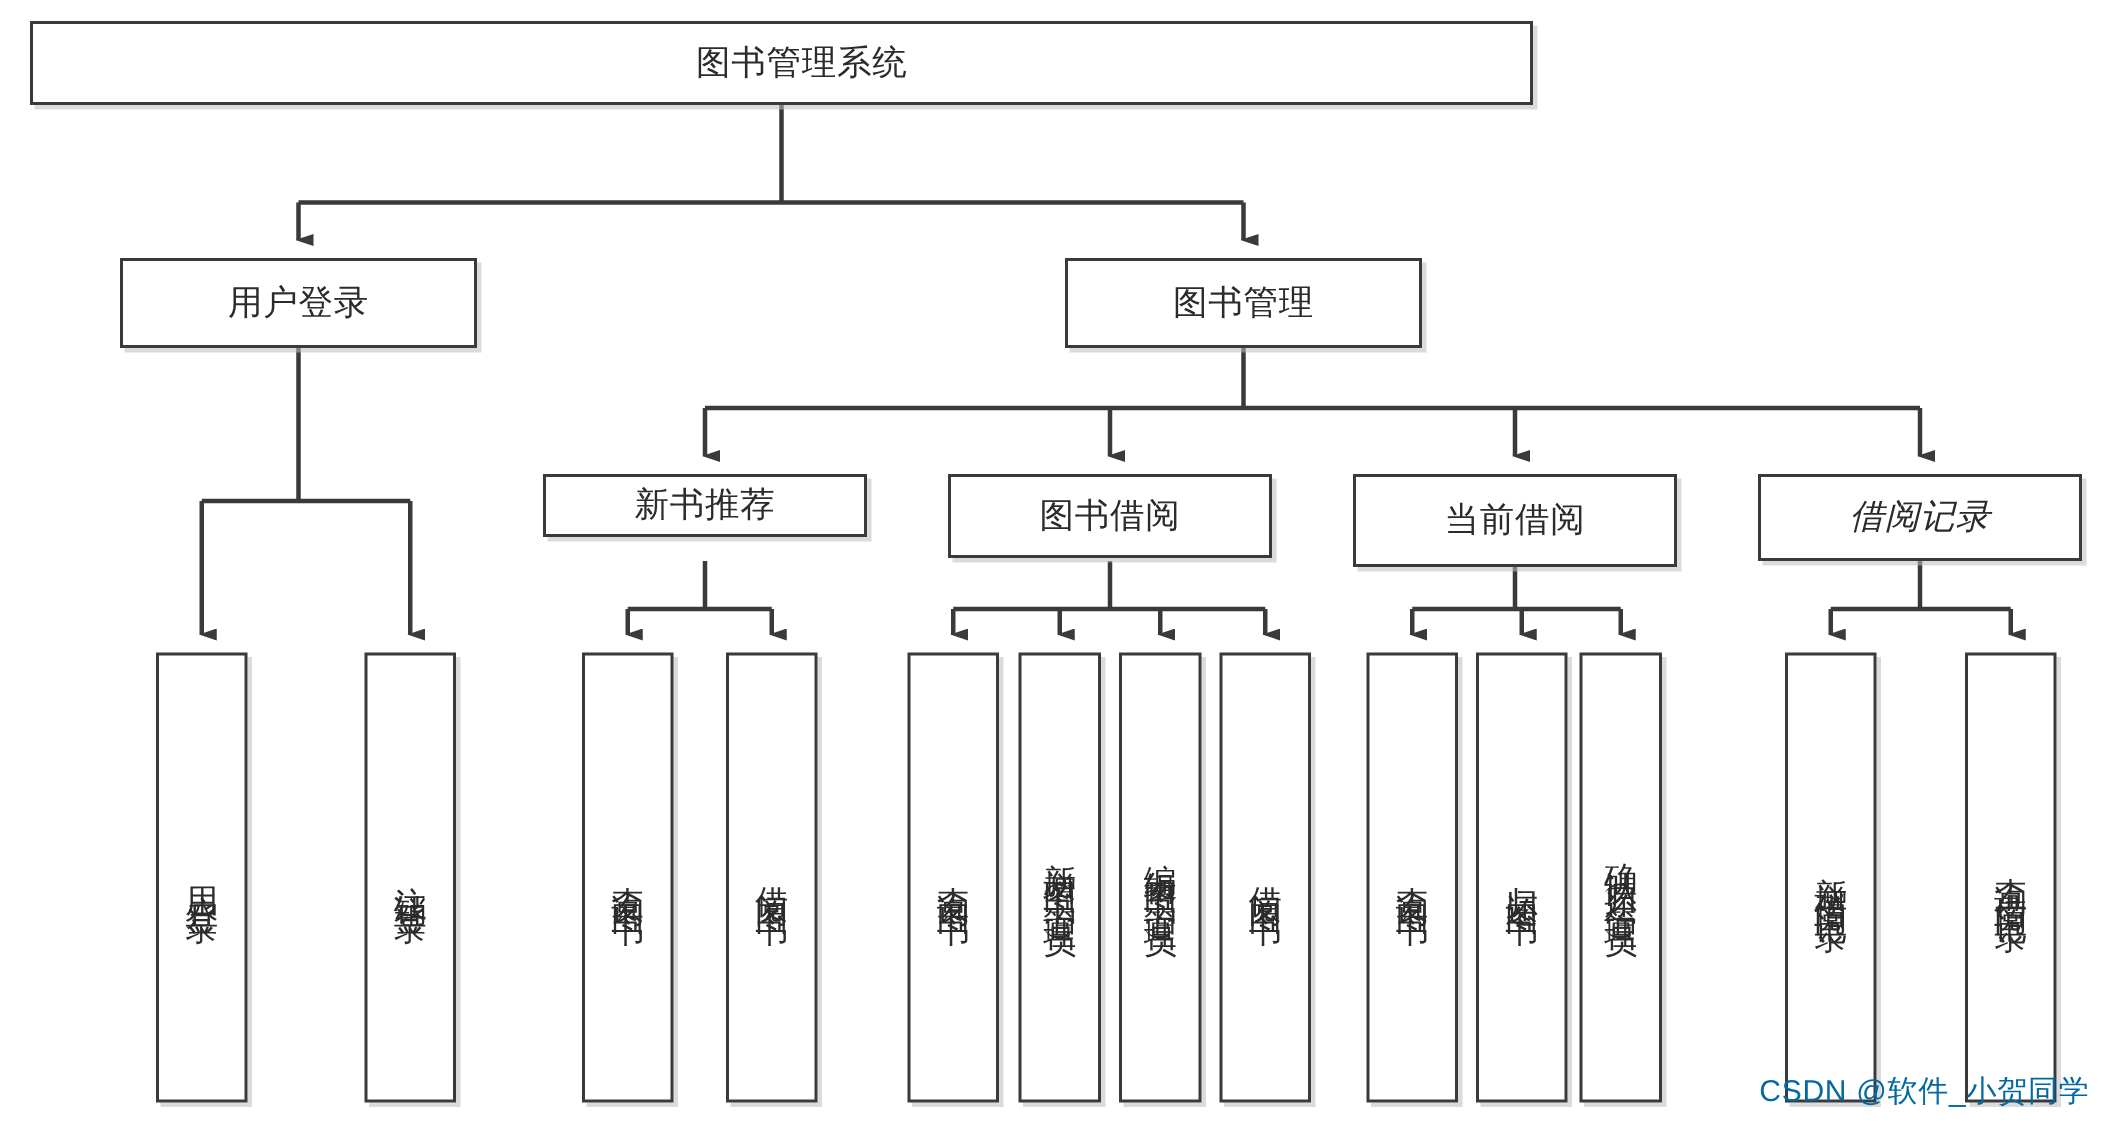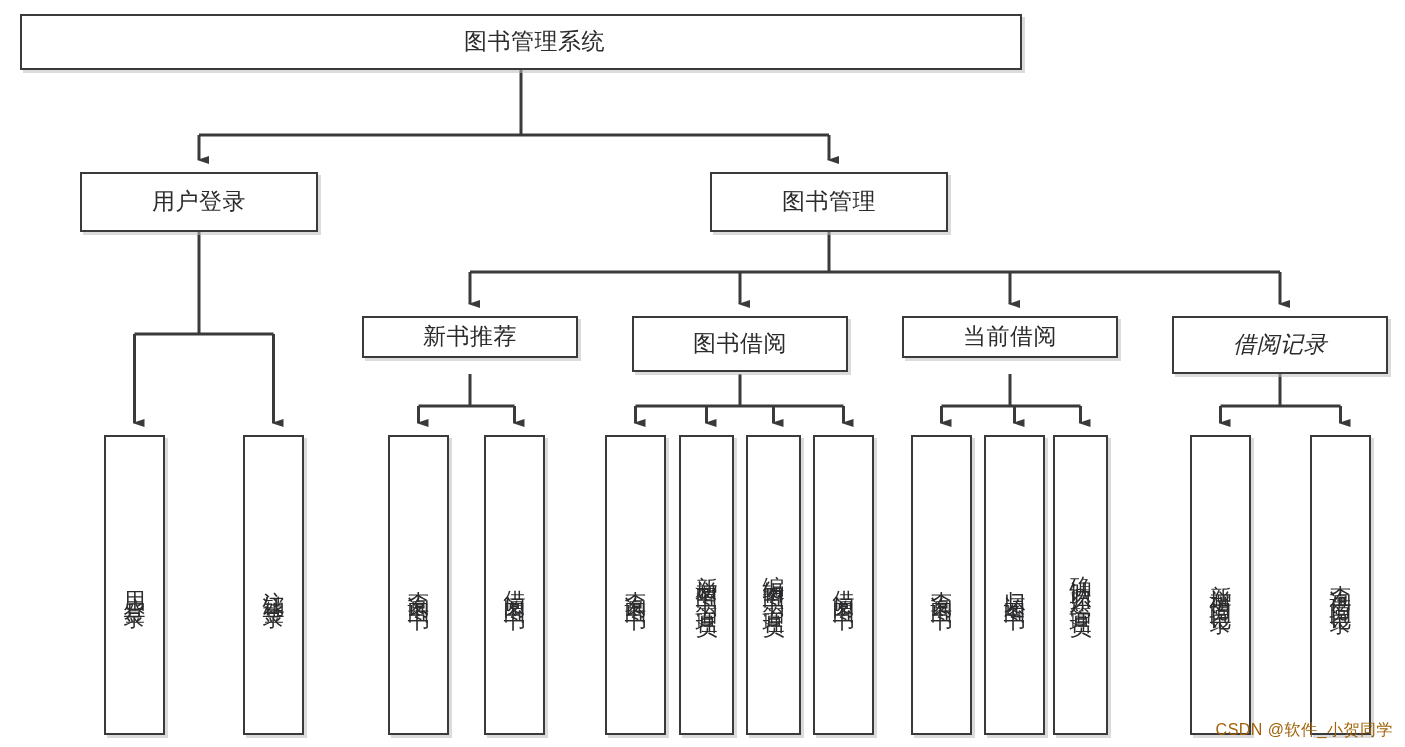--- a/index.html
+++ b/index.html
@@ -53,22 +53,22 @@
     writing-mode: vertical-rl;
     text-orientation: upright;
     font-size: 22px;
     letter-spacing: 6px;
     line-height: 1;
   }
   #watermark {
     position: absolute;
     right: 12px;
     bottom: 6px;
-    font-size: 16px;
-    color: #a16207;
+    font-size: 20px;
+    color: #0369a1;
     white-space: nowrap;
     letter-spacing: 0.5px;
   }
 </style>
 </head>
 <body>
 
 <div id="canvas">
   <svg id="edges" viewBox="0 0 1405 747" xmlns="http://www.w3.org/2000/svg">
     <defs>
@@ -122,21 +122,21 @@
       </div>
       <div class="node horizontal" style="left: 710px; top: 172px; width: 238px; height: 60px;">
         <span class="node-label">图书管理</span>
       </div>
       <div class="node horizontal" style="left: 362px; top: 316px; width: 216px; height: 42px;">
         <span class="node-label">新书推荐</span>
       </div>
       <div class="node horizontal" style="left: 632px; top: 316px; width: 216px; height: 56px;">
         <span class="node-label">图书借阅</span>
       </div>
-      <div class="node horizontal" style="left: 902px; top: 316px; width: 216px; height: 42px;">
+      <div class="node horizontal" style="left: 902px; top: 316px; width: 216px; height: 62px;">
         <span class="node-label">当前借阅</span>
       </div>
       <div class="node horizontal" style="left: 1172px; top: 316px; width: 216px; height: 58px; font-style: italic;">
         <span class="node-label">借阅记录</span>
       </div>
       <div class="node vertical" style="left: 104px; top: 435px; width: 61px; height: 300px;">
         <span class="node-label">用户登录</span>
       </div>
       <div class="node vertical" style="left: 243px; top: 435px; width: 61px; height: 300px;">
         <span class="node-label">注销登录</span>

